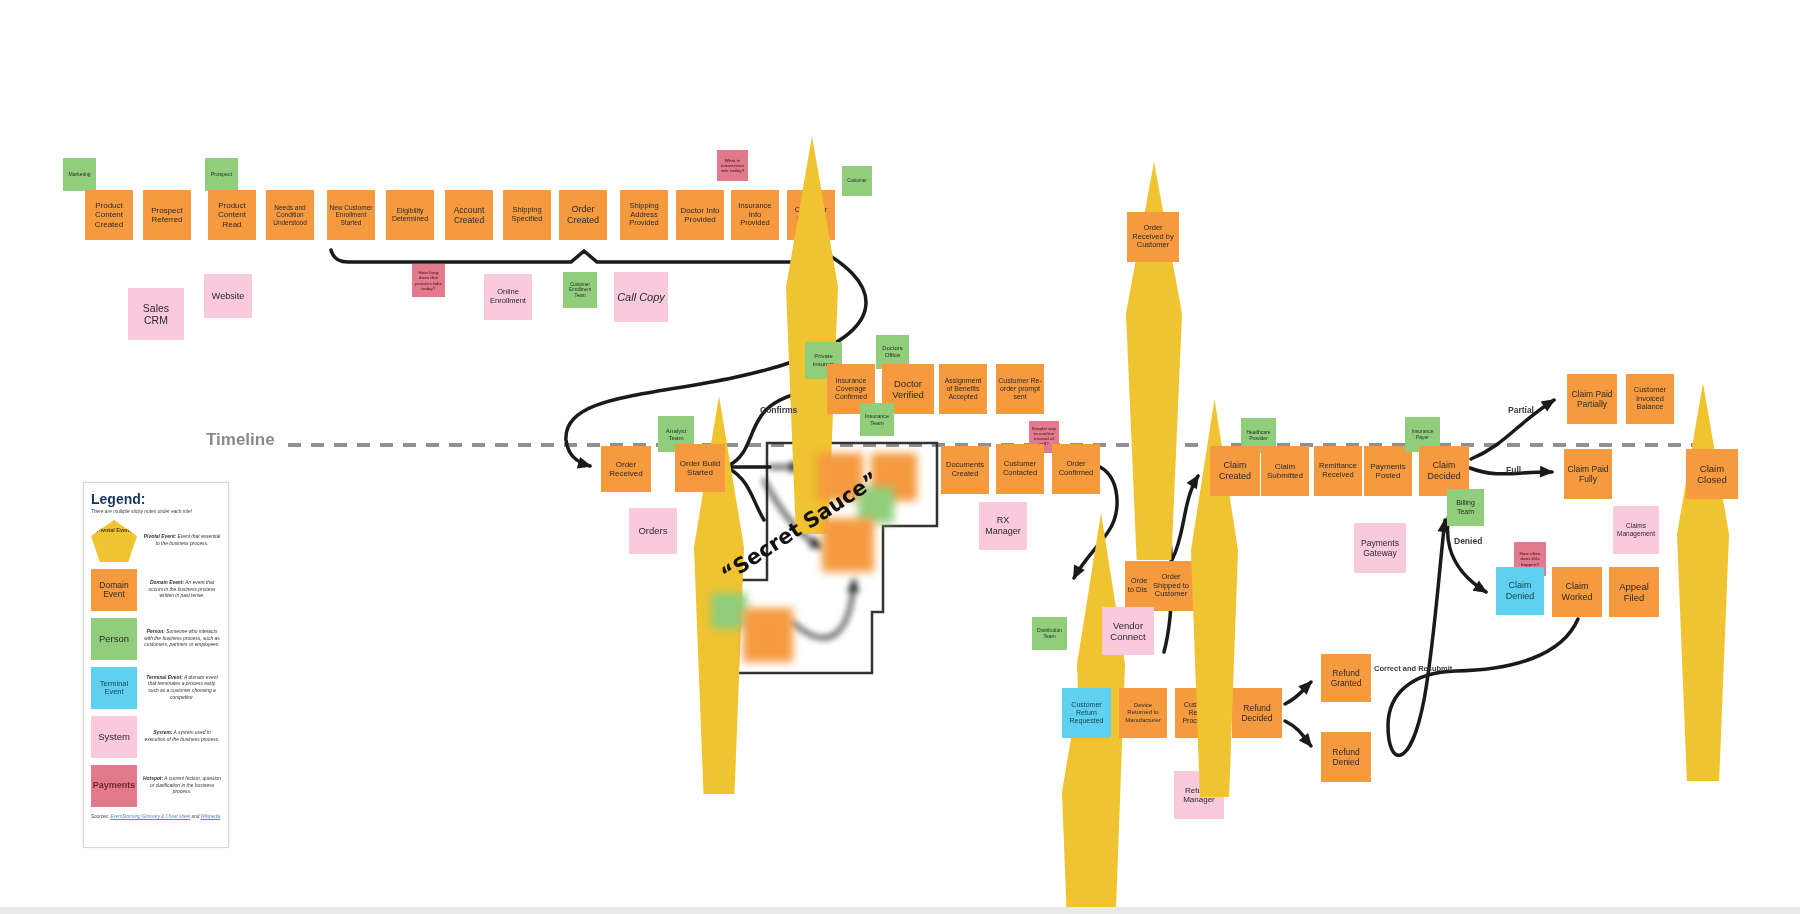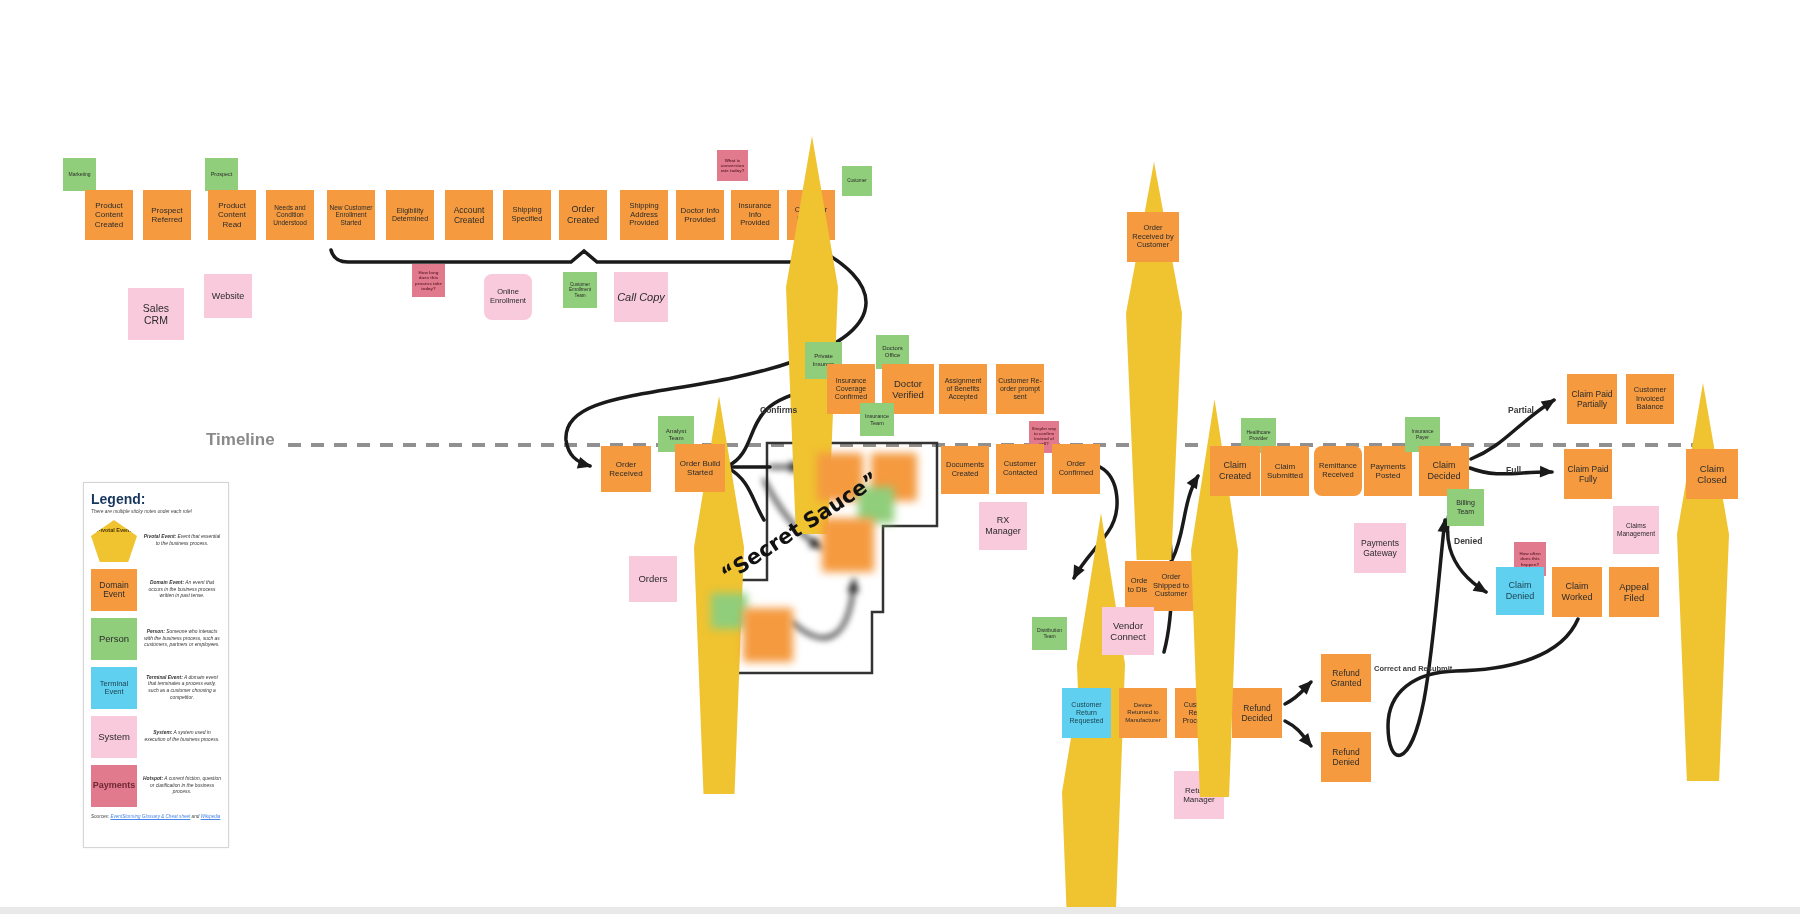--- a/index.html
+++ b/index.html
@@ -110,28 +110,28 @@
       <div class="note domain" style="left: 620px; top: 190px; width: 48px; height: 50px; font-size: 7.5px;">Shipping Address Provided</div>
       <div class="note domain" style="left: 676px; top: 190px; width: 48px; height: 50px; font-size: 8px;">Doctor Info Provided</div>
       <div class="note domain" style="left: 731px; top: 190px; width: 48px; height: 50px; font-size: 7.5px;">Insurance Info Provided</div>
       <div class="note domain" style="left: 787px; top: 190px; width: 48px; height: 50px; font-size: 7.5px;">Customer Enrolled</div>
       <div class="note hotspot" style="left: 717px; top: 150px; width: 31px; height: 31px; font-size: 4.4px;">What is conversion rate today?</div>
       <div class="note pivotal" style="left: 786px; top: 136px; width: 52px; height: 50px; font-size: 6px;">Pivotal Event</div>
       <div class="note person" style="left: 842px; top: 166px; width: 30px; height: 30px; font-size: 4.5px;">Customer</div>
       <div class="note system" style="left: 128px; top: 288px; width: 56px; height: 52px; font-size: 10.5px;">Sales CRM</div>
       <div class="note system" style="left: 204px; top: 274px; width: 48px; height: 44px; font-size: 9px;">Website</div>
       <div class="note hotspot" style="left: 412px; top: 264px; width: 33px; height: 33px; font-size: 4.4px;">How long does this process take today?</div>
-      <div class="note system" style="left: 484px; top: 274px; width: 48px; height: 46px; font-size: 7.5px; border-radius: 8px;">Online Enrollment</div>
+      <div class="note system" style="left: 484px; top: 274px; width: 48px; height: 46px; font-size: 7.5px;">Online Enrollment</div>
       <div class="note person" style="left: 563px; top: 272px; width: 34px; height: 36px; font-size: 4.6px;">Customer Enrollment Team</div>
       <div class="note system" style="left: 614px; top: 272px; width: 54px; height: 50px; font-size: 11px; font-style: italic;">Call Copy</div>
       <div class="note person" style="left: 658px; top: 416px; width: 36px; height: 36px; font-size: 6.2px;">Analyst Team</div>
       <div class="note pivotal" style="left: 694px; top: 396px; width: 50px; height: 47px; font-size: 6px;">Pivotal Event</div>
       <div class="note domain" style="left: 601px; top: 446px; width: 50px; height: 46px; font-size: 8px;">Order Received</div>
       <div class="note domain" style="left: 675px; top: 444px; width: 50px; height: 48px; font-size: 8px;">Order Build Started</div>
-      <div class="note system" style="left: 629px; top: 508px; width: 48px; height: 46px; font-size: 9.5px; margin-top: 48px;">Orders</div>
+      <div class="note system" style="left: 629px; top: 508px; width: 48px; height: 46px; font-size: 9.5px;">Orders</div>
       <div class="note person" style="left: 805px; top: 342px; width: 37px; height: 37px; font-size: 6px;">Private Insurers</div>
       <div class="note person" style="left: 876px; top: 335px; width: 33px; height: 34px; font-size: 6px;">Doctors Office</div>
       <div class="note domain" style="left: 827px; top: 364px; width: 48px; height: 50px; font-size: 7px;">Insurance Coverage Confirmed</div>
       <div class="note domain" style="left: 882px; top: 364px; width: 52px; height: 50px; font-size: 9.5px;">Doctor Verified</div>
       <div class="note domain" style="left: 939px; top: 364px; width: 48px; height: 50px; font-size: 7px;">Assignment of Benefits Accepted</div>
       <div class="note domain" style="left: 996px; top: 364px; width: 48px; height: 50px; font-size: 7px;">Customer Re-order prompt sent</div>
       <div class="note person" style="left: 860px; top: 403px; width: 34px; height: 33px; font-size: 5.5px;">Insurance Team</div>
       <div class="note hotspot" style="left: 1029px; top: 421px; width: 30px; height: 32px; font-size: 4.2px;">Simpler way to confirm instead of call?</div>
       <div class="note domain blurred" style="left: 817px; top: 453px; width: 46px; height: 48px; font-size: 7px;"></div>
       <div class="note domain blurred" style="left: 871px; top: 453px; width: 46px; height: 48px; font-size: 7px;"></div>
@@ -155,21 +155,21 @@
       <div class="note domain" style="left: 1232px; top: 688px; width: 50px; height: 50px; font-size: 8.5px;">Refund Decided</div>
       <div class="note domain" style="left: 1321px; top: 654px; width: 50px; height: 48px; font-size: 8.5px;">Refund Granted</div>
       <div class="note domain" style="left: 1321px; top: 732px; width: 50px; height: 50px; font-size: 8.5px;">Refund Denied</div>
       <div class="note system" style="left: 1174px; top: 771px; width: 50px; height: 48px; font-size: 8px;">Returns Manager</div>
       <div class="note pivotal" style="left: 1126px; top: 162px; width: 56px; height: 52px; font-size: 6.2px;">Pivotal Event</div>
       <div class="note domain" style="left: 1127px; top: 212px; width: 52px; height: 50px; font-size: 7.5px;">Order Received by Customer</div>
       <div class="note pivotal" style="left: 1191px; top: 399px; width: 47px; height: 44px; font-size: 5.6px;">Pivotal Event</div>
       <div class="note person" style="left: 1241px; top: 418px; width: 35px; height: 35px; font-size: 5px;">Healthcare Provider</div>
       <div class="note domain" style="left: 1210px; top: 446px; width: 50px; height: 50px; font-size: 9px;">Claim Created</div>
       <div class="note domain" style="left: 1261px; top: 446px; width: 48px; height: 50px; font-size: 8px;">Claim Submitted</div>
-      <div class="note domain" style="left: 1314px; top: 446px; width: 48px; height: 50px; font-size: 7.5px; border-radius: 8px;">Remittance Received</div>
+      <div class="note domain" style="left: 1314px; top: 446px; width: 48px; height: 50px; font-size: 7.5px;">Remittance Received</div>
       <div class="note domain" style="left: 1364px; top: 446px; width: 48px; height: 50px; font-size: 8px;">Payments Posted</div>
       <div class="note person" style="left: 1405px; top: 417px; width: 35px; height: 35px; font-size: 5px;">Insurance Payer</div>
       <div class="note domain" style="left: 1419px; top: 446px; width: 50px; height: 50px; font-size: 9px;">Claim Decided</div>
       <div class="note person" style="left: 1447px; top: 489px; width: 37px; height: 37px; font-size: 7px;">Billing Team</div>
       <div class="note system" style="left: 1354px; top: 523px; width: 52px; height: 50px; font-size: 8.5px;">Payments Gateway</div>
       <div class="note domain" style="left: 1567px; top: 374px; width: 50px; height: 50px; font-size: 8.5px;">Claim Paid Partially</div>
       <div class="note domain" style="left: 1626px; top: 374px; width: 48px; height: 50px; font-size: 7.5px;">Customer Invoiced Balance</div>
       <div class="note pivotal" style="left: 1677px; top: 383px; width: 52px; height: 48px; font-size: 6px;">Pivotal Event</div>
       <div class="note domain" style="left: 1564px; top: 449px; width: 48px; height: 50px; font-size: 8.5px;">Claim Paid Fully</div>
       <div class="note domain" style="left: 1686px; top: 449px; width: 52px; height: 50px; font-size: 9.5px;">Claim Closed</div>

